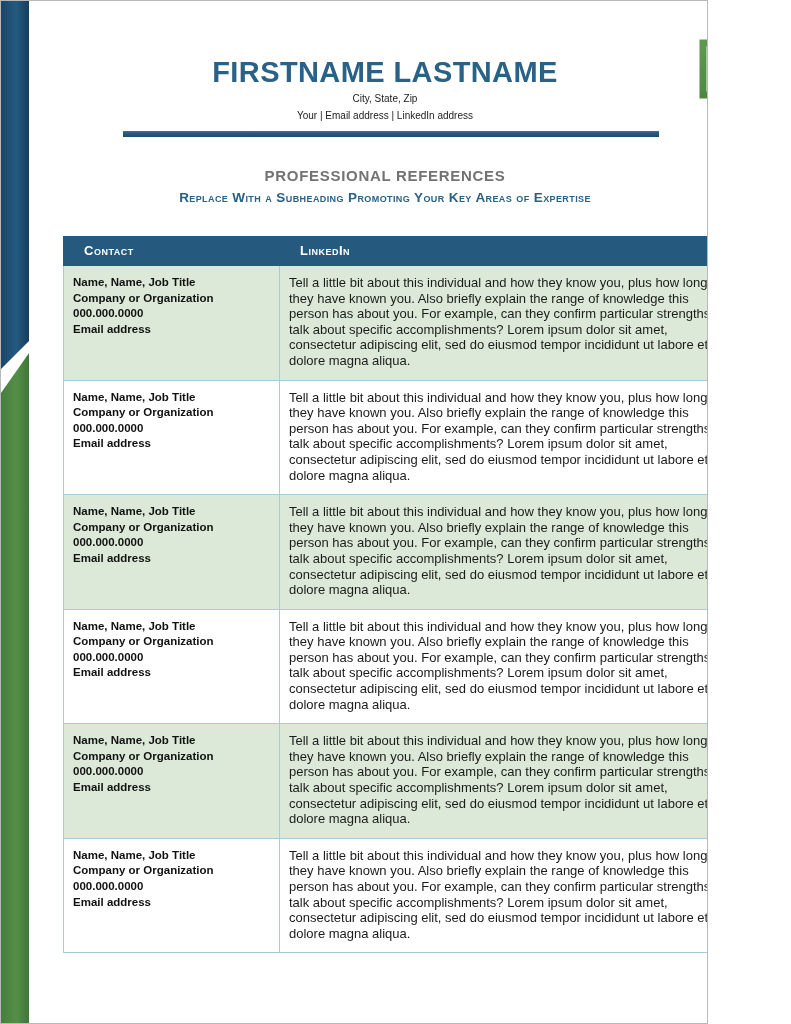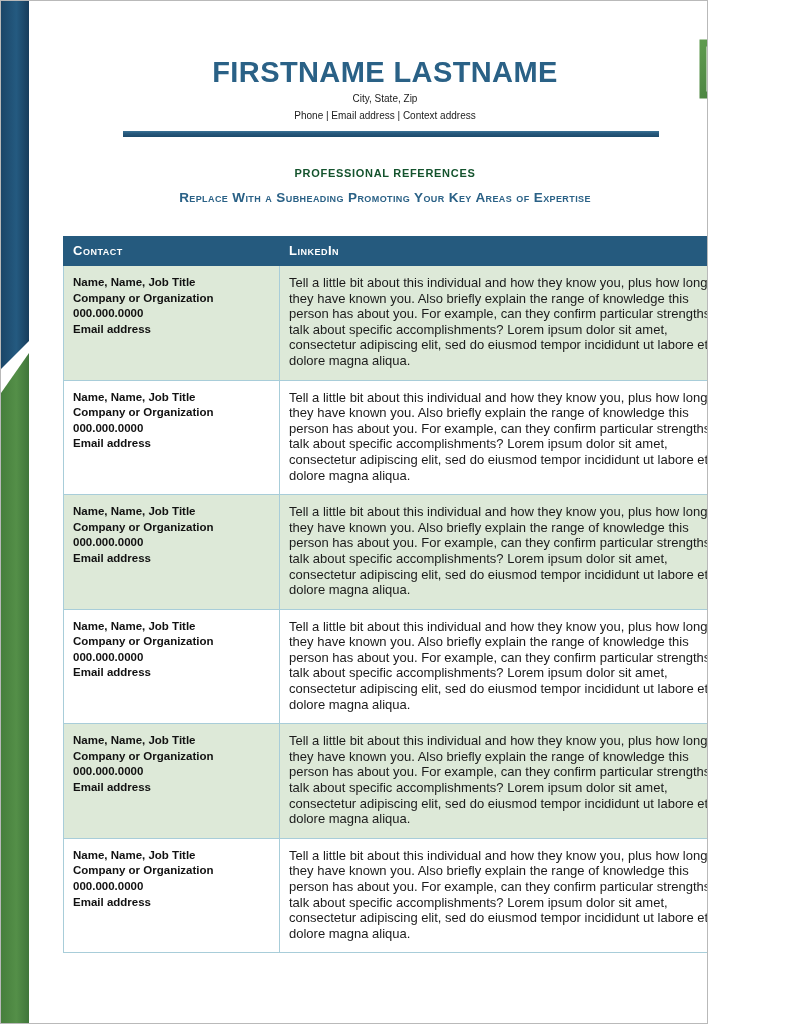--- a/index.html
+++ b/index.html
@@ -78,24 +78,24 @@
         #3a7296 0%, #27597d 40%, #1d4a6b 100%);
   }
 
   
   .section-heading {
     position: absolute;
     left: 62px;
     right: 0;
     top: 166px;
     text-align: center;
-    font-size: 11px;
+    font-size: 15px;
     font-weight: bold;
     letter-spacing: 0.7px;
-    color: #14532d;
+    color: #737373;
   }
   .section-sub {
     position: absolute;
     left: 62px;
     right: 0;
     top: 189px;
     text-align: center;
     font-size: 13.5px;
     font-weight: bold;
     font-variant: small-caps;
@@ -116,21 +116,21 @@
   .ref-table col.c-context { width: 464px; }
 
   .ref-table thead th {
     background: #255a7e;
     color: #ffffff;
     text-align: left;
     font-size: 13px;
     font-weight: bold;
     font-variant: small-caps;
     letter-spacing: 0.5px;
-    padding: 6px 0 7px 9px;
+    padding: 6px 0 7px 20px;
     border: 1px solid #255a7e;
   }
 
   .ref-table tbody td {
     vertical-align: top;
     border: 1px solid #a8cdd9;
     padding: 9px 16px 11px 9px;
   }
   .ref-table tbody tr.shade td { background: #dde9d8; }
   .ref-table tbody tr.plain td { background: #ffffff; }
@@ -165,21 +165,21 @@
         <stop offset="100%" stop-color="#3f763a"></stop>
       </linearGradient>
     </defs>
     <polygon points="0,0 28,0 28,340 0,368" fill="url(#railBlue)"></polygon>
     <polygon points="0,392 28,352 28,1024 0,1024" fill="url(#railGreen)"></polygon>
   </svg>
 
   <div class="header">
     <div class="name-title">FIRSTNAME LASTNAME</div>
     <div class="contact-line l1">City, State, Zip</div>
-    <div class="contact-line l2">Phone | Email address | Context address</div>
+    <div class="contact-line l2">Your | Email address | LinkedIn address</div>
 
     <svg class="logo" viewBox="0 0 96 88">
       <defs>
         <linearGradient id="lgGreen" x1="0" y1="0" x2="1" y2="1">
           <stop offset="0%" stop-color="#5e9a4e"></stop>
           <stop offset="100%" stop-color="#3f7538"></stop>
         </linearGradient>
         <linearGradient id="lgBlue" x1="0" y1="0" x2="1" y2="1">
           <stop offset="0%" stop-color="#2e6párt"></stop>
           <stop offset="0%" stop-color="#2c648d"></stop>

